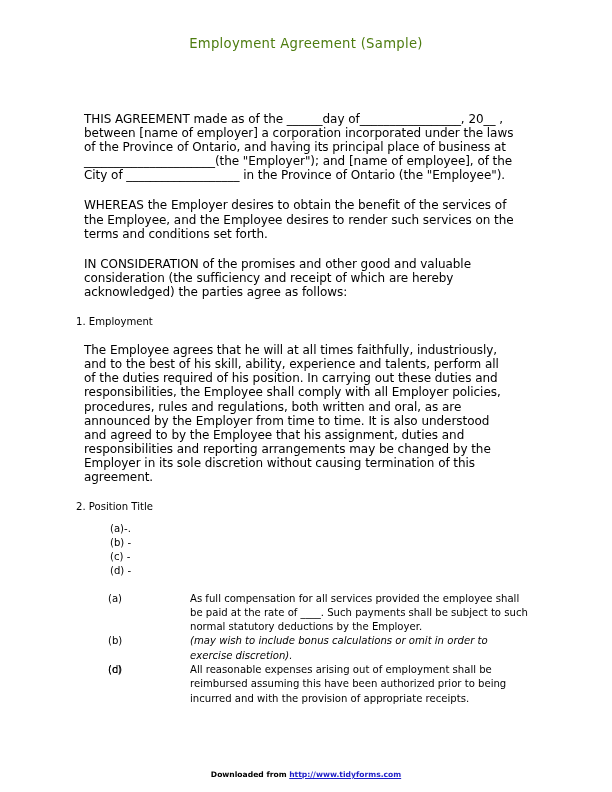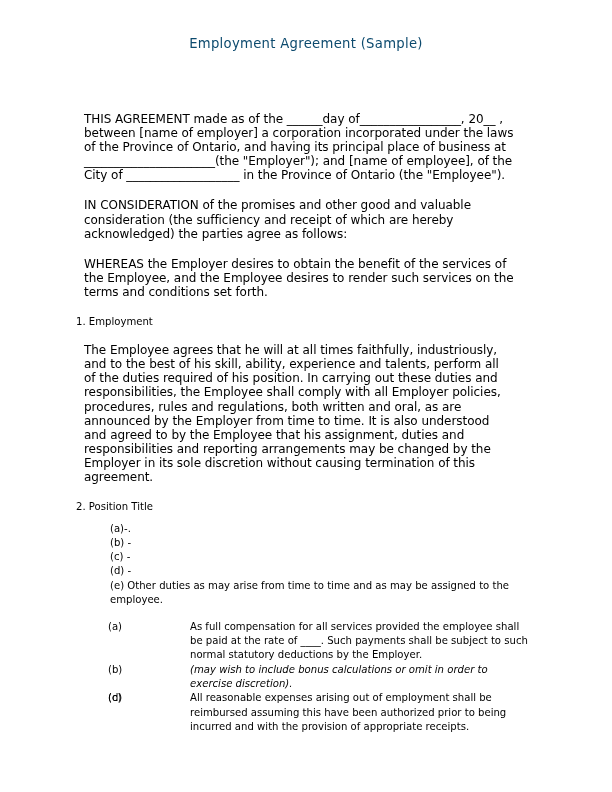--- a/index.html
+++ b/index.html
@@ -22,21 +22,21 @@
   .doc-title {
     position: absolute;
     left: 0;
     top: 36px;
     width: 612px;
     text-align: center;
     font-family: "DejaVu Sans", sans-serif;
     font-size: 13.2px;
     font-weight: normal;
     letter-spacing: 0.3px;
-    color: #0c4a6e;
+    color: #4d7c0f;
   }
   .body-area {
     position: absolute;
     left: 68px;
     top: 96px;
     width: 462px;
   }
   .para {
     font-family: "DejaVu Sans", sans-serif;
     font-size: 12px;
@@ -108,37 +108,36 @@
 <body>
 
 <div class="page">
 
   <div class="doc-title">Employment Agreement (Sample)</div>
 
   <div class="body-area">
 
     <p class="para">THIS AGREEMENT made as of the ______day of_________________, 20__ , between [name of employer] a corporation incorporated under the laws of the Province of Ontario, and having its principal place of business at ______________________(the "Employer"); and [name of employee], of the City of ___________________ in the Province of Ontario (the "Employee").</p>
 
+    <p class="para gap-para">WHEREAS the Employer desires to obtain the benefit of the services of the Employee, and the Employee desires to render such services on the terms and conditions set forth.</p>
+
     <p class="para gap-para">IN CONSIDERATION of the promises and other good and valuable consideration (the sufficiency and receipt of which are hereby acknowledged) the parties agree as follows:</p>
-
-    <p class="para gap-para">WHEREAS the Employer desires to obtain the benefit of the services of the Employee, and the Employee desires to render such services on the terms and conditions set forth.</p>
 
     <p class="heading gap-head">1. Employment</p>
 
     <p class="para gap-para">The Employee agrees that he will at all times faithfully, industriously, and to the best of his skill, ability, experience and talents, perform all of the duties required of his position. In carrying out these duties and responsibilities, the Employee shall comply with all Employer policies, procedures, rules and regulations, both written and oral, as are announced by the Employer from time to time. It is also understood and agreed to by the Employee that his assignment, duties and responsibilities and reporting arrangements may be changed by the Employer in its sole discretion without causing termination of this agreement.</p>
 
     <p class="heading gap-head">2. Position Title</p>
 
 
     <ul class="sublist">
       <li>(a)-.</li>
       <li>(b) -</li>
       <li>(c) -</li>
       <li>(d) -</li>
-      <li>(e) Other duties as may arise from time to time and as may be assigned to the employee.</li>
     </ul>
 
 
     <ul class="lettered" style="margin-top:13px;">
       <li>
         <span class="mark">(a)</span>
         <span>As full compensation for all services provided the employee shall be paid at the rate of ____. Such payments shall be subject to such normal statutory deductions by the Employer.</span>
       </li>
       <li>
         <span class="mark">(b)</span>
@@ -148,14 +147,17 @@
         <span class="mark">(c)</span>
       </li>
       <li>
         <span class="mark">(d)</span>
         <span>All reasonable expenses arising out of employment shall be reimbursed assuming this have been authorized prior to being incurred and with the provision of appropriate receipts.</span>
       </li>
     </ul>
 
   </div>
 
+  <div class="footer">
+    <span>Downloaded from </span><a class="link" href="#" style="color: rgb(31, 31, 200);">http://www.tidyforms.com</a>
+  </div>
 
 </div>
 
 </body></html>

